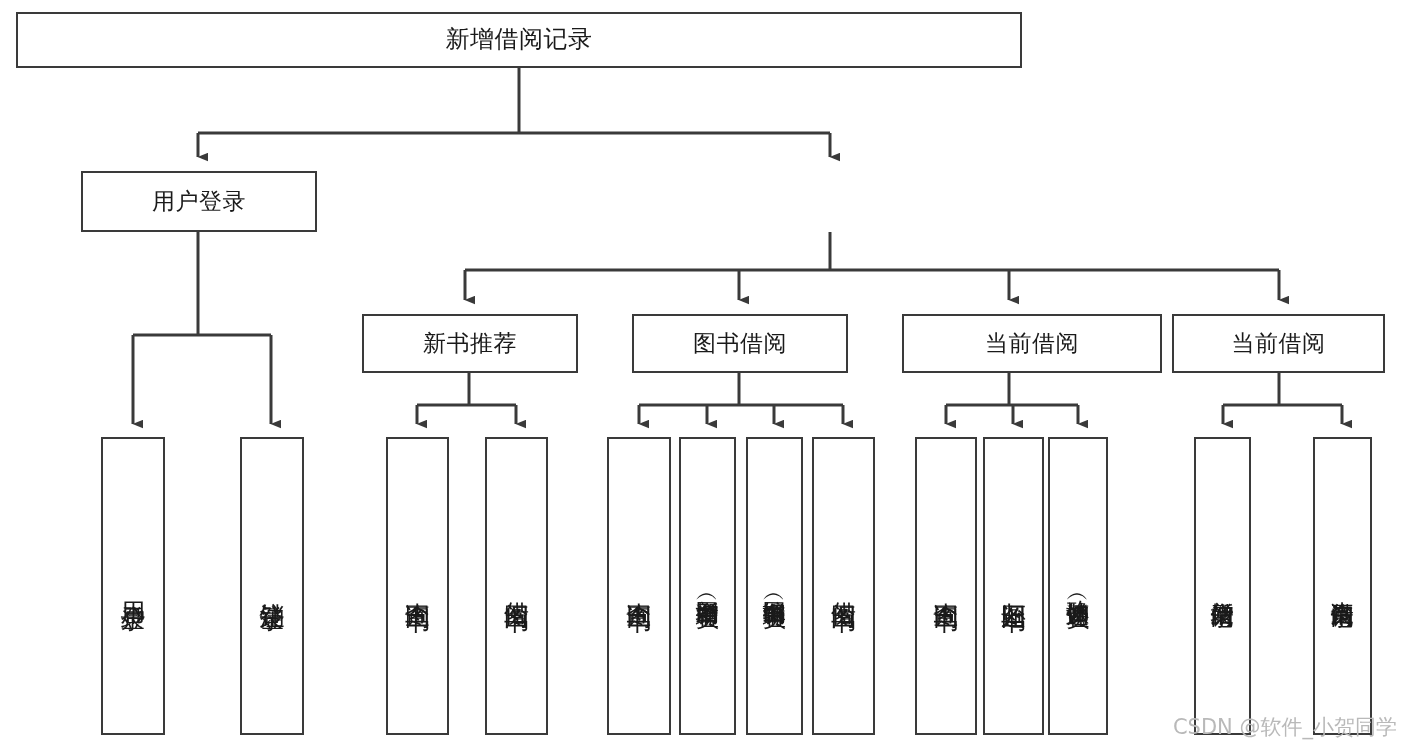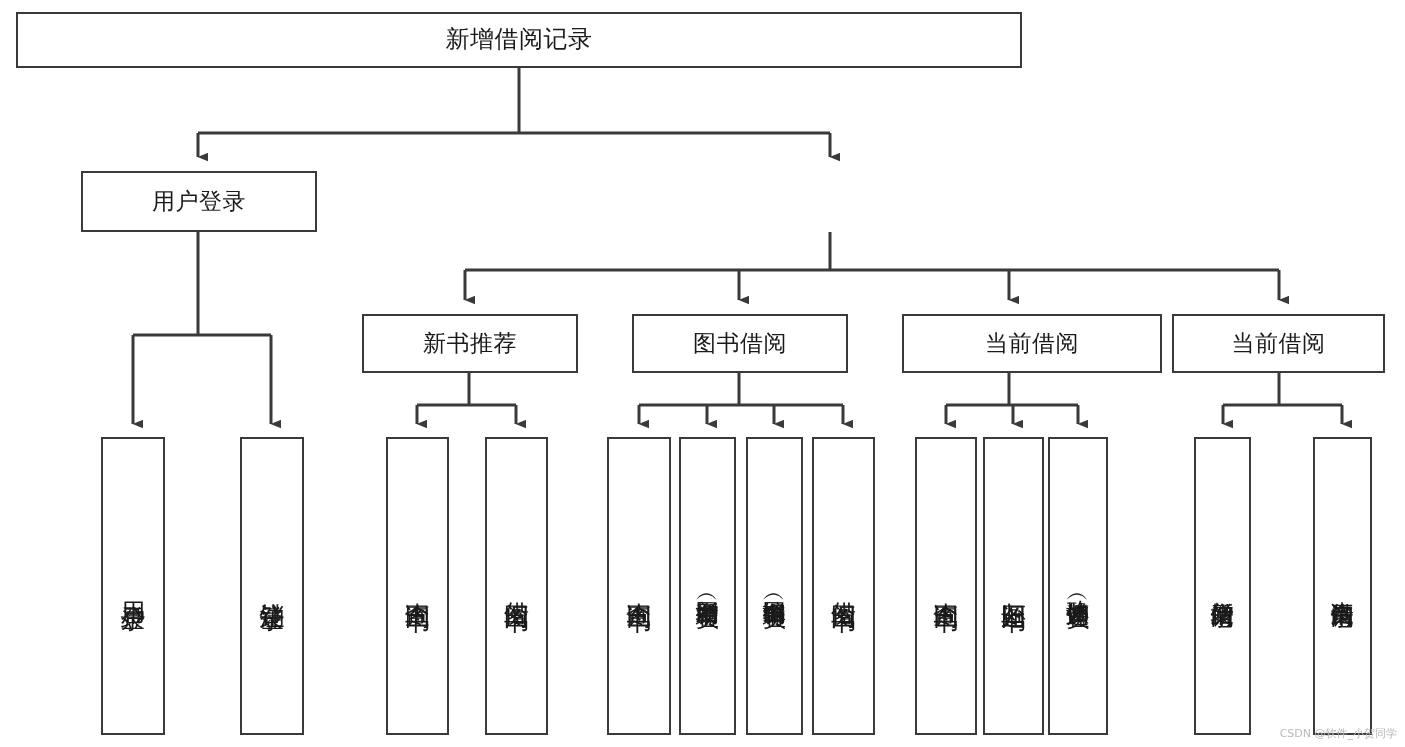--- a/index.html
+++ b/index.html
@@ -65,21 +65,21 @@
     white-space: nowrap;
   }
   .node.vertical.narrow .node-label {
     font-size: 23px;
     letter-spacing: 1px;
   }
   #watermark {
     position: absolute;
     right: 8px;
     bottom: 6px;
-    font-size: 11px;
+    font-size: 21px;
     color: #b9b9b9;
     white-space: nowrap;
     user-select: none;
   }
 </style>
 </head>
 <body>
 
 <div id="diagram-root">
 

